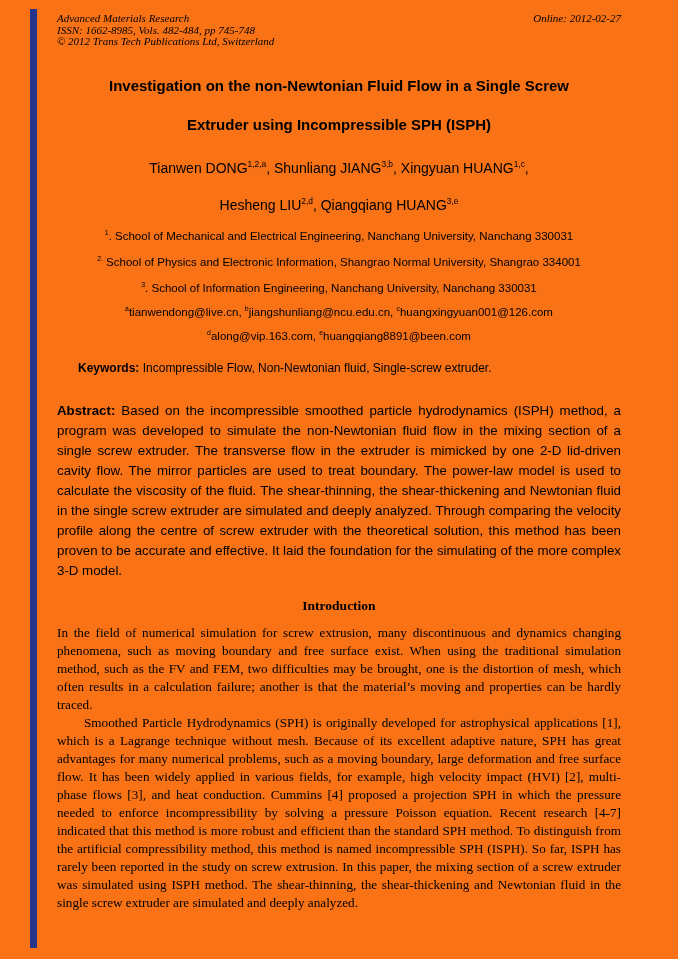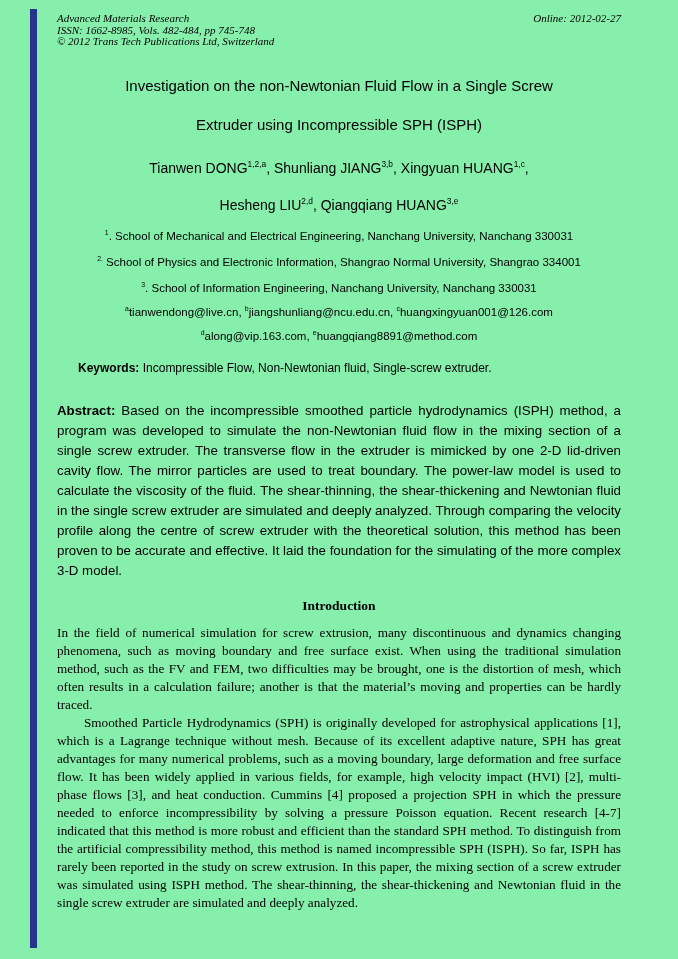--- a/index.html
+++ b/index.html
@@ -3,21 +3,21 @@
 <meta charset="utf-8">
 <title>Paper Page</title>
 <style>
   * { margin: 0; padding: 0; box-sizing: border-box; }
   html, body { background: #ffffff; }
   body { width: 678px; }
   .page {
     position: relative;
     width: 678px;
     height: 959px;
-    background: #86efac;
+    background: #f97316;
     color: #000000;
     overflow: hidden;
   }
   .stripe {
     position: absolute;
     left: 30px;
     top: 9px;
     width: 7px;
     height: 939px;
     background: #27348b;
@@ -34,21 +34,21 @@
     font-style: italic;
     font-size: 11px;
     line-height: 11.5px;
   }
   .hrow { display: flex; justify-content: space-between; }
   sup { font-size: 60%; vertical-align: super; line-height: 0; }
   .title {
     margin-top: 30px;
     text-align: center;
     font-family: "Liberation Sans", sans-serif;
-    font-weight: 400;
+    font-weight: 700;
     font-size: 15px;
     line-height: 16px;
   }
   .tline { display: block; }
   .tline + .tline { margin-top: 23px; }
   .sans-center { text-align: center; font-family: "Liberation Sans", sans-serif; }
   .authors1 { margin-top: 26px; font-size: 14px; line-height: 18px; }
   .authors2 { margin-top: 19px; font-size: 14px; line-height: 18px; }
   .affil { font-size: 11.5px; line-height: 13px; margin-top: 13px; }
   .affil-first { margin-top: 16px; }
@@ -109,21 +109,21 @@
     <div class="sans-center authors1"><span>Tianwen DONG</span><sup>1,2,a</sup><span>, Shunliang JIANG</span><sup>3,b</sup><span>, Xingyuan HUANG</span><sup>1,c</sup><span>,</span></div>
 
     <div class="sans-center authors2"><span>Hesheng LIU</span><sup>2,d</sup><span>, Qiangqiang HUANG</span><sup>3,e</sup></div>
 
     <div class="sans-center affil affil-first"><sup>1</sup><span>. School of Mechanical and Electrical Engineering, Nanchang University, Nanchang 330031</span></div>
     <div class="sans-center affil"><sup>2.</sup><span> School of Physics and Electronic Information, Shangrao Normal University, Shangrao 334001</span></div>
     <div class="sans-center affil"><sup>3</sup><span>. School of Information Engineering, Nanchang University, Nanchang 330031</span></div>
 
     <div class="sans-center email"><sup>a</sup><span>tianwendong@live.cn, </span><sup>b</sup><span>jiangshunliang@ncu.edu.cn, </span><sup>c</sup><span>huangxingyuan001@126.com</span></div>
 
-    <div class="sans-center email"><sup>d</sup><span>along@vip.163.com, </span><sup>e</sup><span>huangqiang8891@method.com</span></div>
+    <div class="sans-center email"><sup>d</sup><span>along@vip.163.com, </span><sup>e</sup><span>huangqiang8891@been.com</span></div>
 
     <p class="keywords"><b>Keywords:</b><span> Incompressible Flow, Non-Newtonian fluid, Single-screw extruder.</span></p>
 
     <p class="abstract"><b>Abstract:</b><span> Based on the incompressible smoothed particle hydrodynamics (ISPH) method, a program was developed to simulate the non-Newtonian fluid flow in the mixing section of a single screw extruder. The transverse flow in the extruder is mimicked by one 2-D lid-driven cavity flow. The mirror particles are used to treat boundary. The power-law model is used to calculate the viscosity of the fluid. The shear-thinning, the shear-thickening and Newtonian fluid in the single screw extruder are simulated and deeply analyzed. Through comparing the velocity profile along the centre of screw extruder with the theoretical solution, this method has been proven to be accurate and effective. It laid the foundation for the simulating of the more complex 3-D model.</span></p>
 
     <h2 class="intro-heading">Introduction</h2>
 
     <p class="para">In the field of numerical simulation for screw extrusion, many discontinuous and dynamics changing phenomena, such as moving boundary and free surface exist. When using the traditional simulation method, such as the FV and FEM, two difficulties may be brought, one is the distortion of mesh, which often results in a calculation failure; another is that the material’s moving and properties can be hardly traced.</p>
     <p class="para indent">Smoothed Particle Hydrodynamics (SPH) is originally developed for astrophysical applications [1], which is a Lagrange technique without mesh. Because of its excellent adaptive nature, SPH has great advantages for many numerical problems, such as a moving boundary, large deformation and free surface flow. It has been widely applied in various fields, for example, high velocity impact (HVI) [2], multi-phase flows [3], and heat conduction. Cummins [4] proposed a projection SPH in which the pressure needed to enforce incompressibility by solving a pressure Poisson equation. Recent research [4-7] indicated that this method is more robust and efficient than the standard SPH method. To distinguish from the artificial compressibility method, this method is named incompressible SPH (ISPH). So far, ISPH has rarely been reported in the study on screw extrusion. In this paper, the mixing section of a screw extruder was simulated using ISPH method. The shear-thinning, the shear-thickening and Newtonian fluid in the single screw extruder are simulated and deeply analyzed.</p>
 

